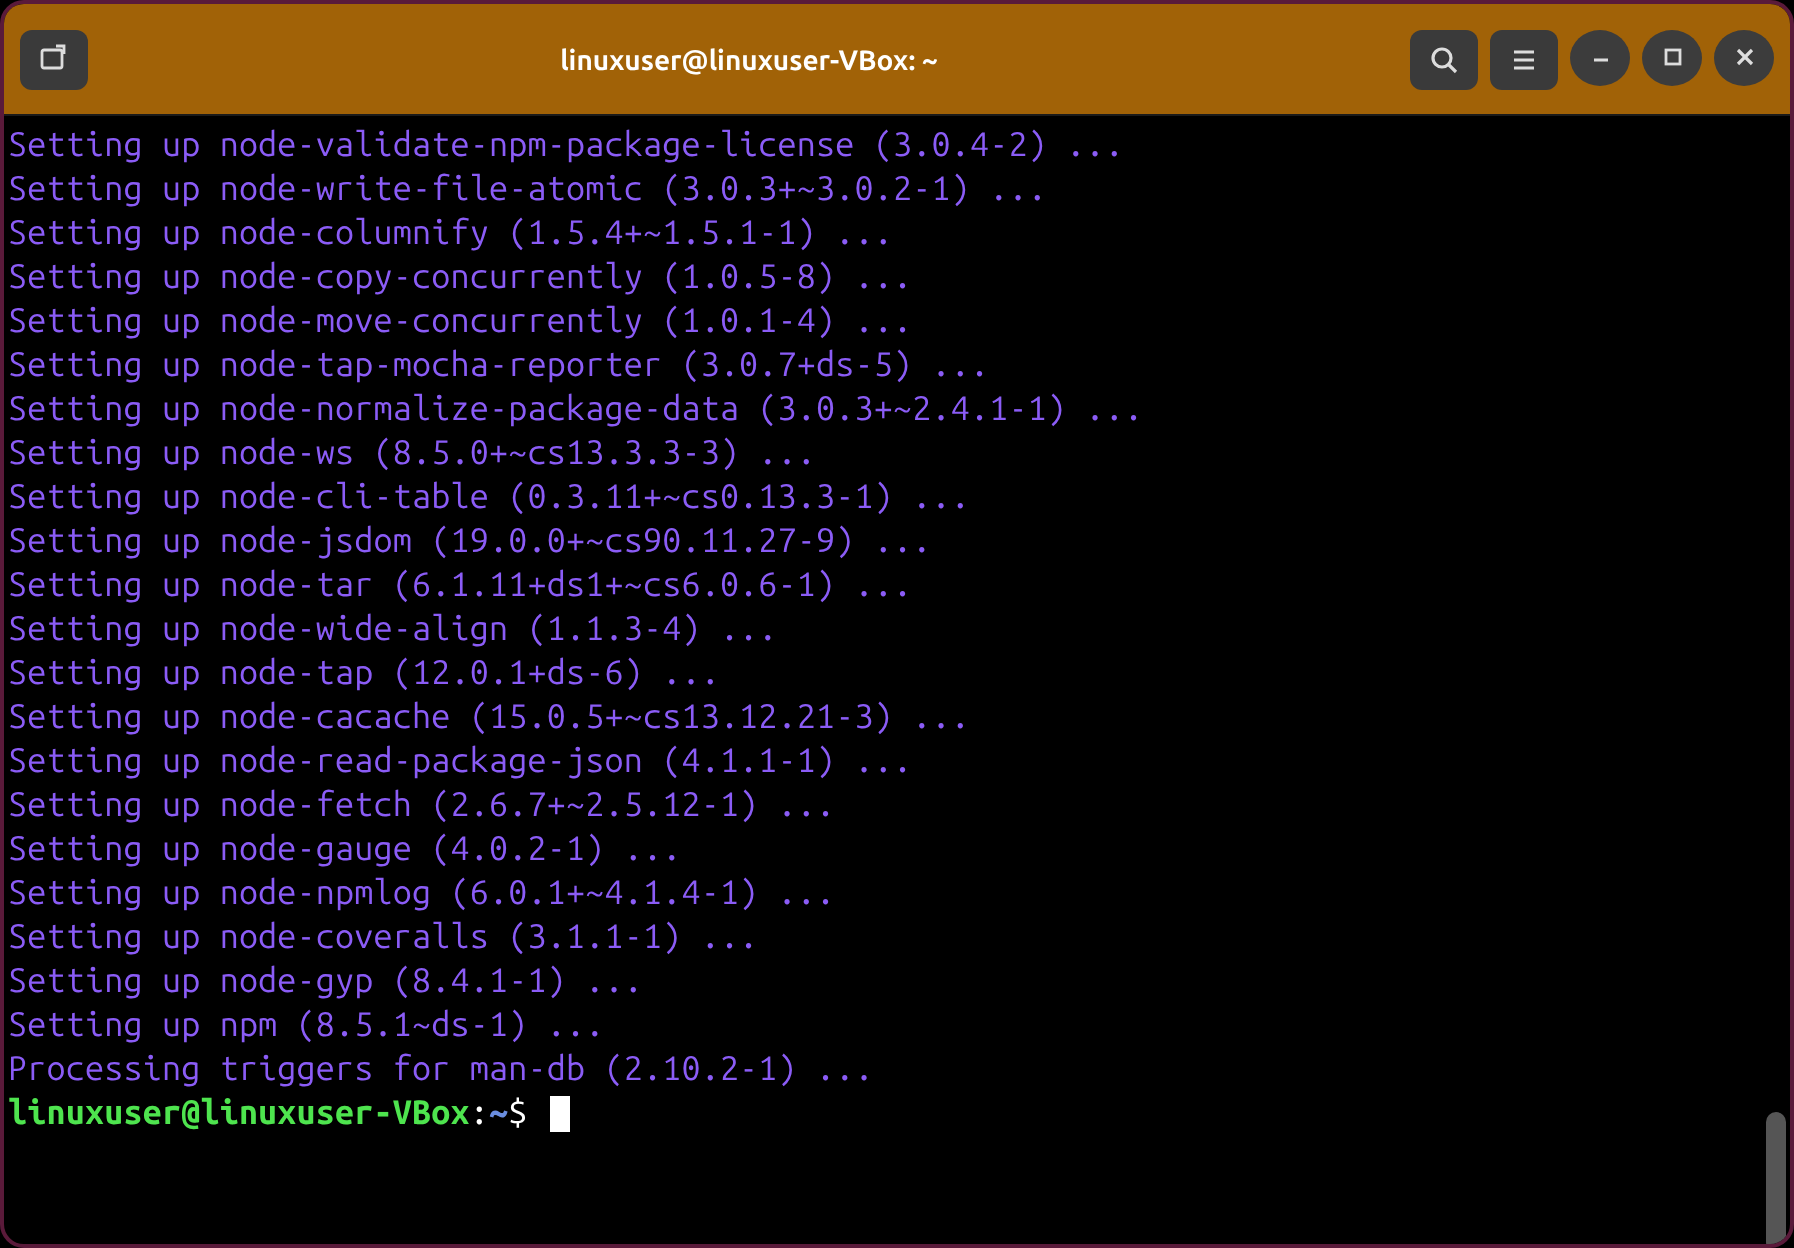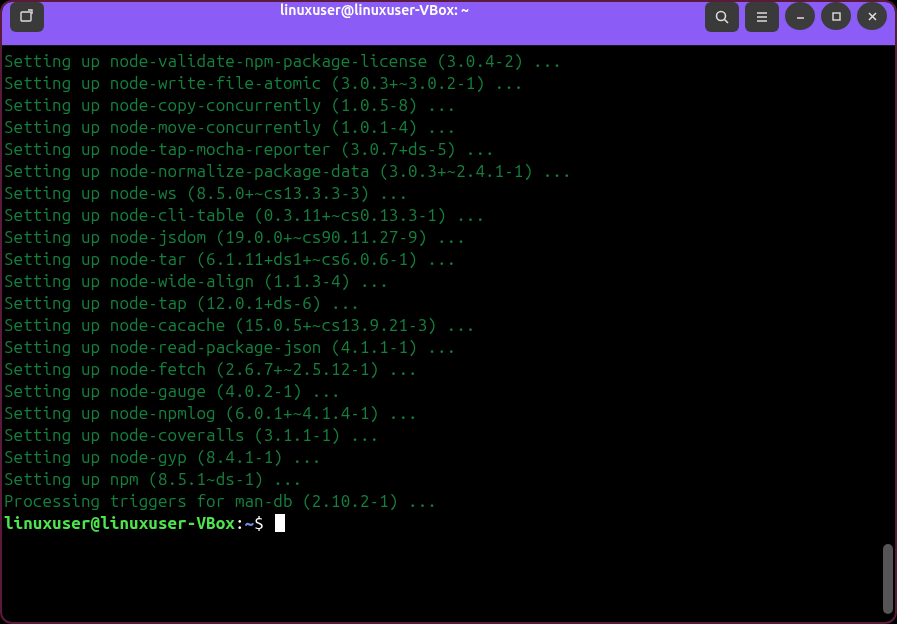--- a/index.html
+++ b/index.html
@@ -6,24 +6,24 @@
     body {
       width: 897px;
       height: 624px;
       background: #000;
       font-family: 'Ubuntu Mono', 'DejaVu Sans Mono', monospace;
       overflow: hidden;
       border-radius: 12px;
       border: 2px solid #5a1a3a;
     }
     .titlebar {
-      height: 44px;
-      background: #8b5cf6;
+      height: 56px;
+      background: #a16207;
       display: flex;
-      align-items: flex-start;
+      align-items: center;
       padding: 0 8px;
       gap: 6px;
       border-bottom: 1px solid #1a1a1a;
     }
     .tb-btn {
       width: 34px;
       height: 30px;
       border-radius: 6px;
       background: #3a3a3a;
       display: flex;
@@ -58,21 +58,21 @@
     .terminal-body {
       padding: 4px 2px;
       color: #fff;
       font-size: 17px;
       line-height: 22px;
       height: calc(100% - 44px);
       overflow: hidden;
       position: relative;
       letter-spacing: 0.1px;
     }
-    .output-line { white-space: pre; color: #15803d; }
+    .output-line { white-space: pre; color: #8b5cf6; }
     .prompt-line { white-space: pre; }
     .prompt-user { color: #4ee44e; font-weight: bold; }
     .prompt-colon { color: #fff; }
     .prompt-path { color: #6a8ee0; font-weight: bold; }
     .prompt-dollar { color: #fff; }
     .cursor {
       display: inline-block;
       width: 10px;
       height: 18px;
       background: #fff;
@@ -130,31 +130,32 @@
           <line x1="9" y1="2" x2="2" y2="9" stroke="#ddd" stroke-width="1.6"></line>
         </svg>
     </div>
   </div>
 </div>
 
 <div class="terminal-body">
   <div id="lines-container">
       <div class="output-line">Setting up node-validate-npm-package-license (3.0.4-2) ...</div>
       <div class="output-line">Setting up node-write-file-atomic (3.0.3+~3.0.2-1) ...</div>
+      <div class="output-line">Setting up node-columnify (1.5.4+~1.5.1-1) ...</div>
       <div class="output-line">Setting up node-copy-concurrently (1.0.5-8) ...</div>
       <div class="output-line">Setting up node-move-concurrently (1.0.1-4) ...</div>
       <div class="output-line">Setting up node-tap-mocha-reporter (3.0.7+ds-5) ...</div>
       <div class="output-line">Setting up node-normalize-package-data (3.0.3+~2.4.1-1) ...</div>
       <div class="output-line">Setting up node-ws (8.5.0+~cs13.3.3-3) ...</div>
       <div class="output-line">Setting up node-cli-table (0.3.11+~cs0.13.3-1) ...</div>
       <div class="output-line">Setting up node-jsdom (19.0.0+~cs90.11.27-9) ...</div>
       <div class="output-line">Setting up node-tar (6.1.11+ds1+~cs6.0.6-1) ...</div>
       <div class="output-line">Setting up node-wide-align (1.1.3-4) ...</div>
       <div class="output-line">Setting up node-tap (12.0.1+ds-6) ...</div>
-      <div class="output-line">Setting up node-cacache (15.0.5+~cs13.9.21-3) ...</div>
+      <div class="output-line">Setting up node-cacache (15.0.5+~cs13.12.21-3) ...</div>
       <div class="output-line">Setting up node-read-package-json (4.1.1-1) ...</div>
       <div class="output-line">Setting up node-fetch (2.6.7+~2.5.12-1) ...</div>
       <div class="output-line">Setting up node-gauge (4.0.2-1) ...</div>
       <div class="output-line">Setting up node-npmlog (6.0.1+~4.1.4-1) ...</div>
       <div class="output-line">Setting up node-coveralls (3.1.1-1) ...</div>
       <div class="output-line">Setting up node-gyp (8.4.1-1) ...</div>
       <div class="output-line">Setting up npm (8.5.1~ds-1) ...</div>
       <div class="output-line">Processing triggers for man-db (2.10.2-1) ...</div>
     </div>
   <div class="prompt-line"><span class="prompt-user">linuxuser@linuxuser-VBox</span><span class="prompt-colon">:</span><span class="prompt-path">~</span><span class="prompt-dollar">$</span> <span class="cursor"></span></div>

